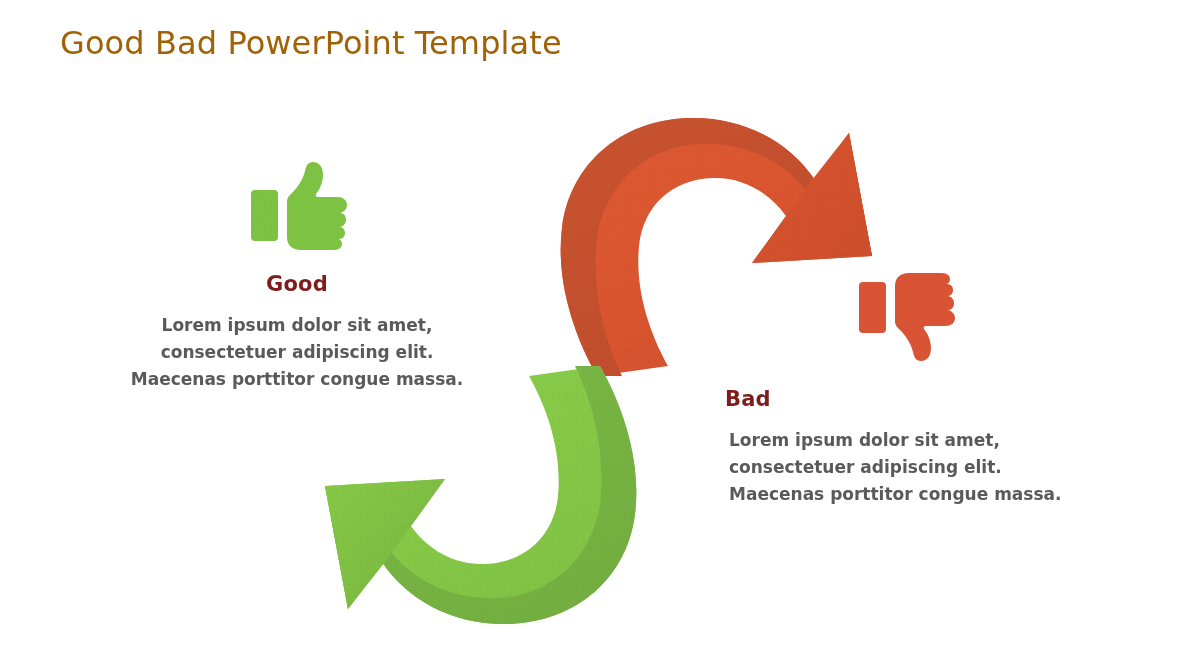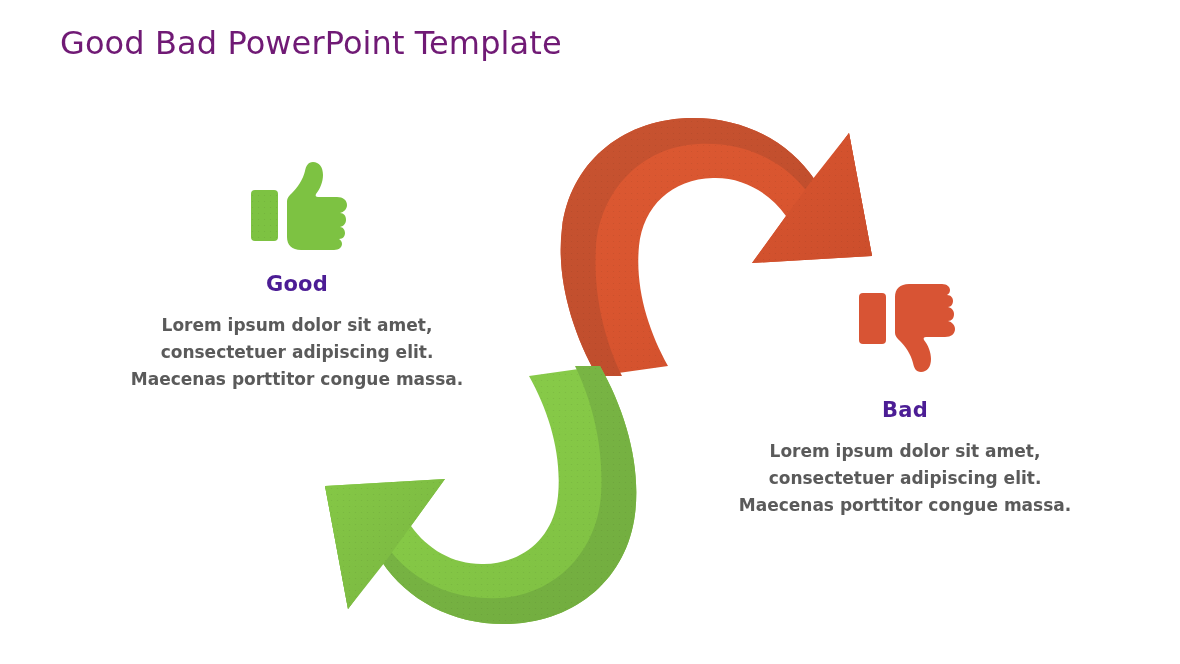--- a/index.html
+++ b/index.html
@@ -23,21 +23,21 @@
     background: #ffffff;
   }
 
   
   #slide-title {
     position: absolute;
     left: 60px;
     top: 21px;
     font-size: 32px;
     font-weight: 400;
-    color: #701a75;
+    color: #a16207;
     letter-spacing: 0.1px;
     white-space: nowrap;
     line-height: 44px;
   }
 
   
   #arrows-layer {
     position: absolute;
     left: 0;
     top: 0;
@@ -50,36 +50,36 @@
   #good-block {
     position: absolute;
     left: 117px;
     top: 158px;
     width: 360px;
     text-align: center;
   }
   #bad-block {
     position: absolute;
     left: 725px;
-    top: 284px;
+    top: 273px;
     width: 360px;
-    text-align: center;
+    text-align: left;
   }
 
   .icon-slot {
     height: 92px;
     display: flex;
     align-items: flex-end;
     justify-content: center;
   }
 
   .section-heading {
     font-size: 21px;
     font-weight: bold;
-    color: #4c1d95;
+    color: #7f1d1d;
     margin-top: 22px;
     line-height: 24px;
     letter-spacing: 0.2px;
   }
 
   .section-body {
     font-size: 17px;
     font-weight: 700;
     color: #5a5a5a;
     line-height: 27px;

